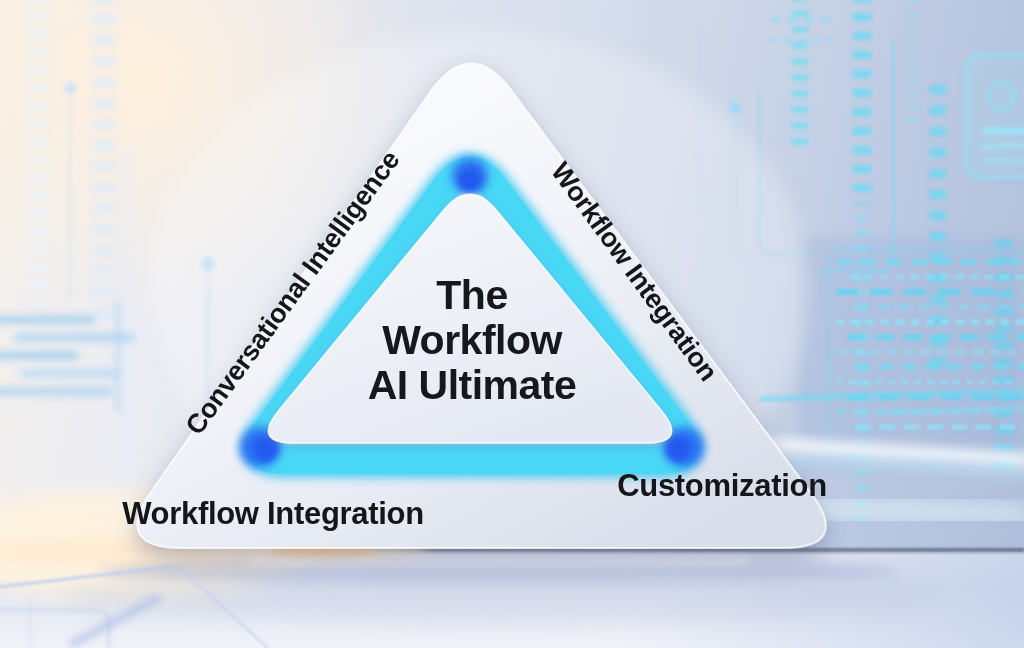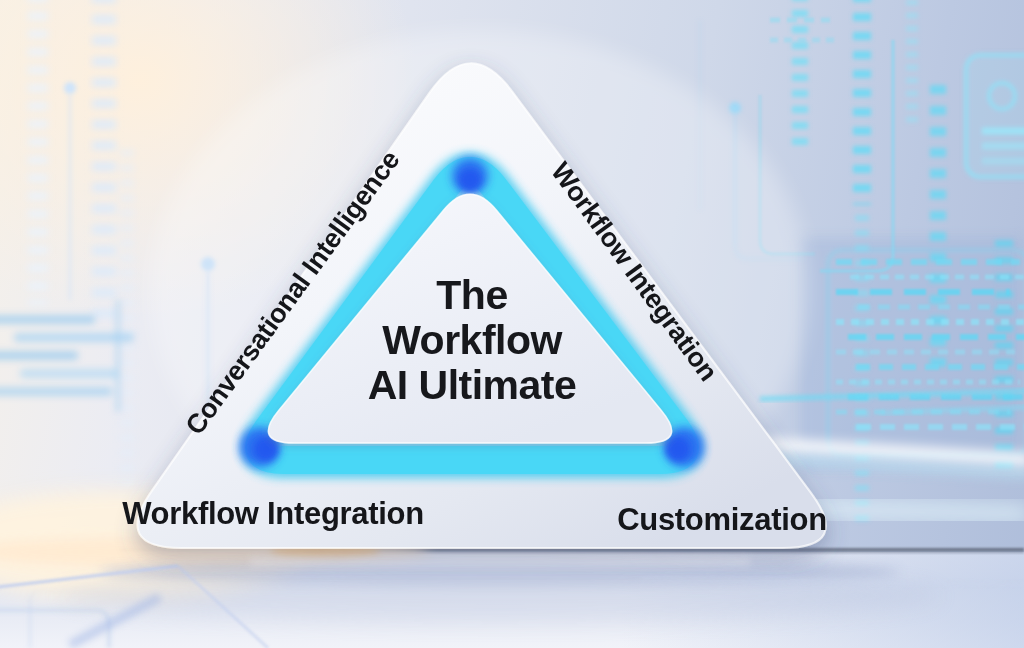--- a/index.html
+++ b/index.html
@@ -30,21 +30,21 @@
   .label-bottom{font-size:31px;}
   .title{
     position:absolute;left:472px;top:340px;transform:translate(-50%,-50%);
     text-align:center;color:#17181c;font-weight:bold;font-size:41px;line-height:45px;
     letter-spacing:-.5px;white-space:nowrap;
   }
   .title span{display:block;}
   .lbl-left{left:293px;top:293px;transform:translate(-50%,-50%) rotate(-54deg);}
   .lbl-right{left:634px;top:272px;transform:translate(-50%,-50%) rotate(54deg);}
   .lbl-bl{left:273px;top:514px;transform:translate(-50%,-50%);}
-  .lbl-br{left:722px;top:520px;transform:translate(-50%,-50%);}
+  .lbl-br{left:722px;top:486px;transform:translate(-50%,-50%);}
 </style>
 </head>
 <body>
 
 <div class="scene">
 
   <div class="wall-warm"></div>
   <div class="floor"></div>
   <div class="floor-right-tint"></div>
 

